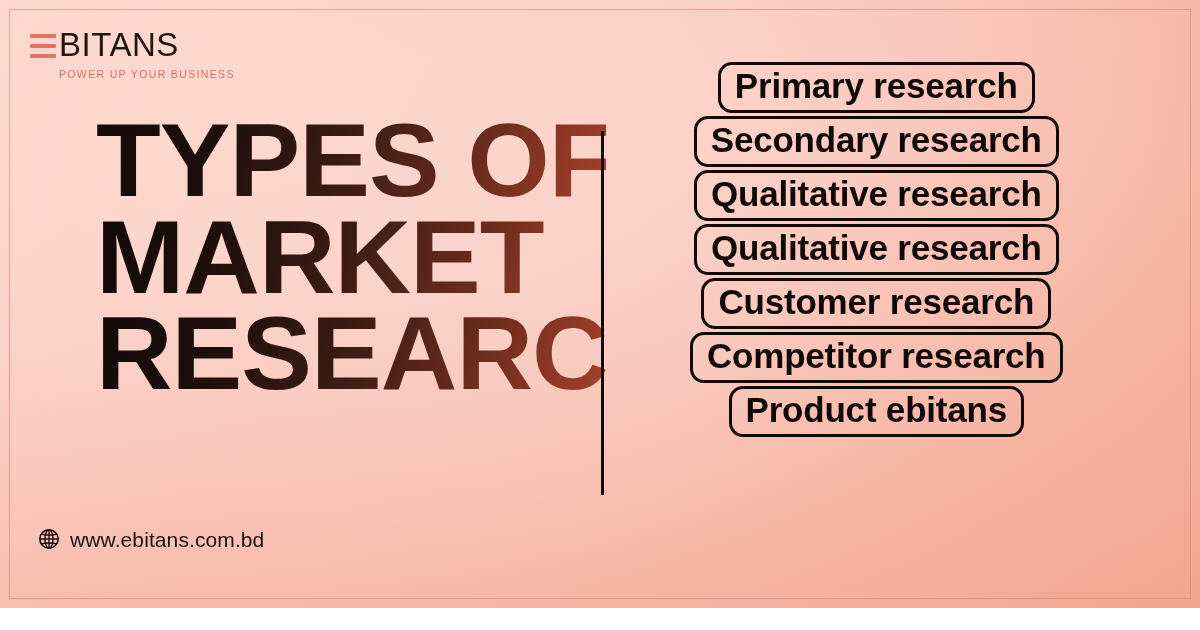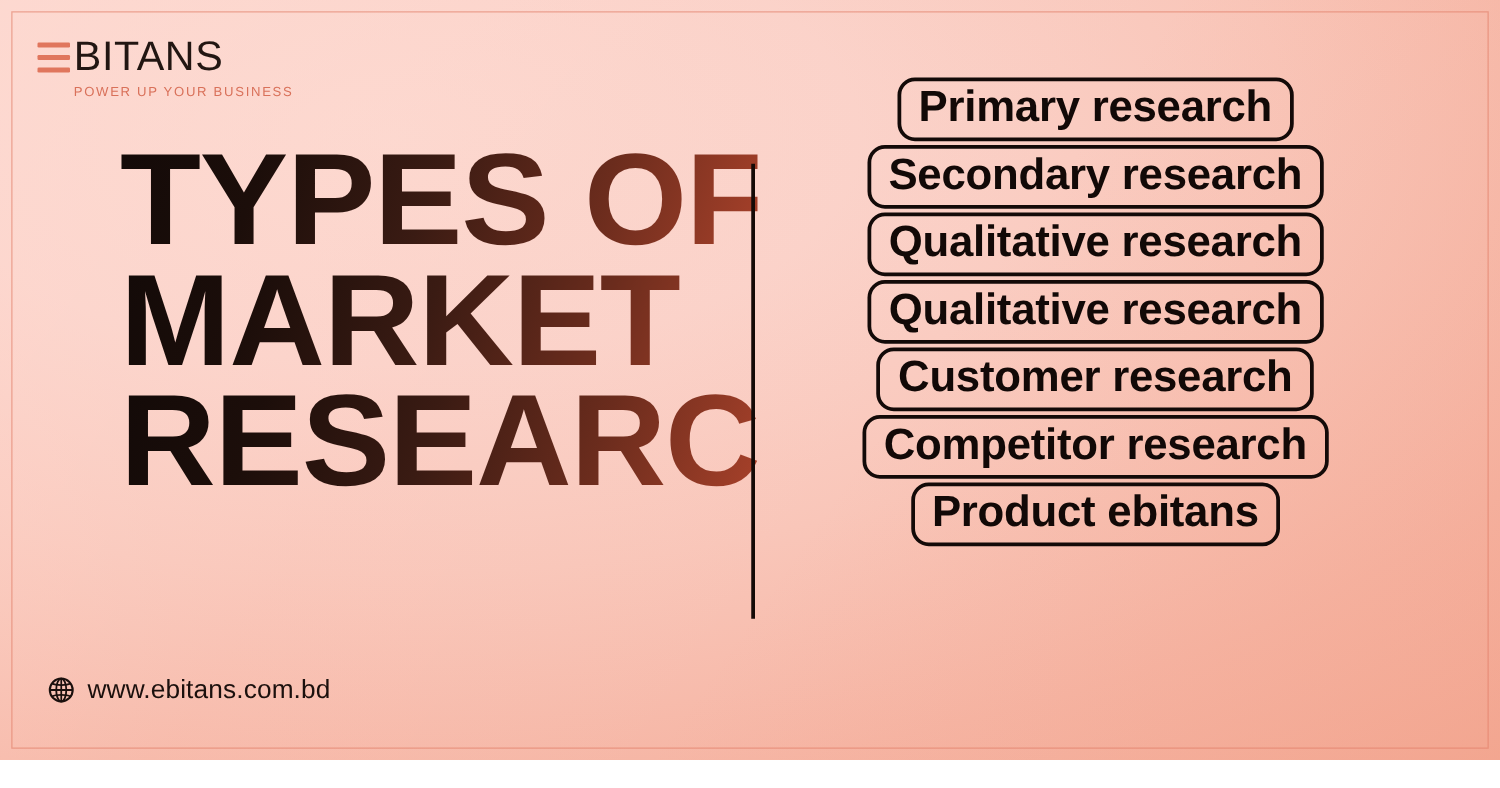--- a/index.html
+++ b/index.html
@@ -136,23 +136,23 @@
     font-size:35px;
     line-height:1.03;
     color:#120907;
     white-space:nowrap;
     letter-spacing:-0.2px;
   }
 
   
   .footer{
     position:absolute;
-    left:38px; bottom:44px;
-    z-index:4;
-    display:flex; align-items:center; gap:10px;
+    left:38px; bottom:56px;
+    z-index:4;
+    display:flex; align-items:flex-start; gap:10px;
   }
   .globe-icon{
     width:22px; height:22px;
     display:block; flex:0 0 auto;
   }
   .footer-url{
     font-size:21px;
     color:#1b100d;
     font-weight:400;
     letter-spacing:0.1px;

